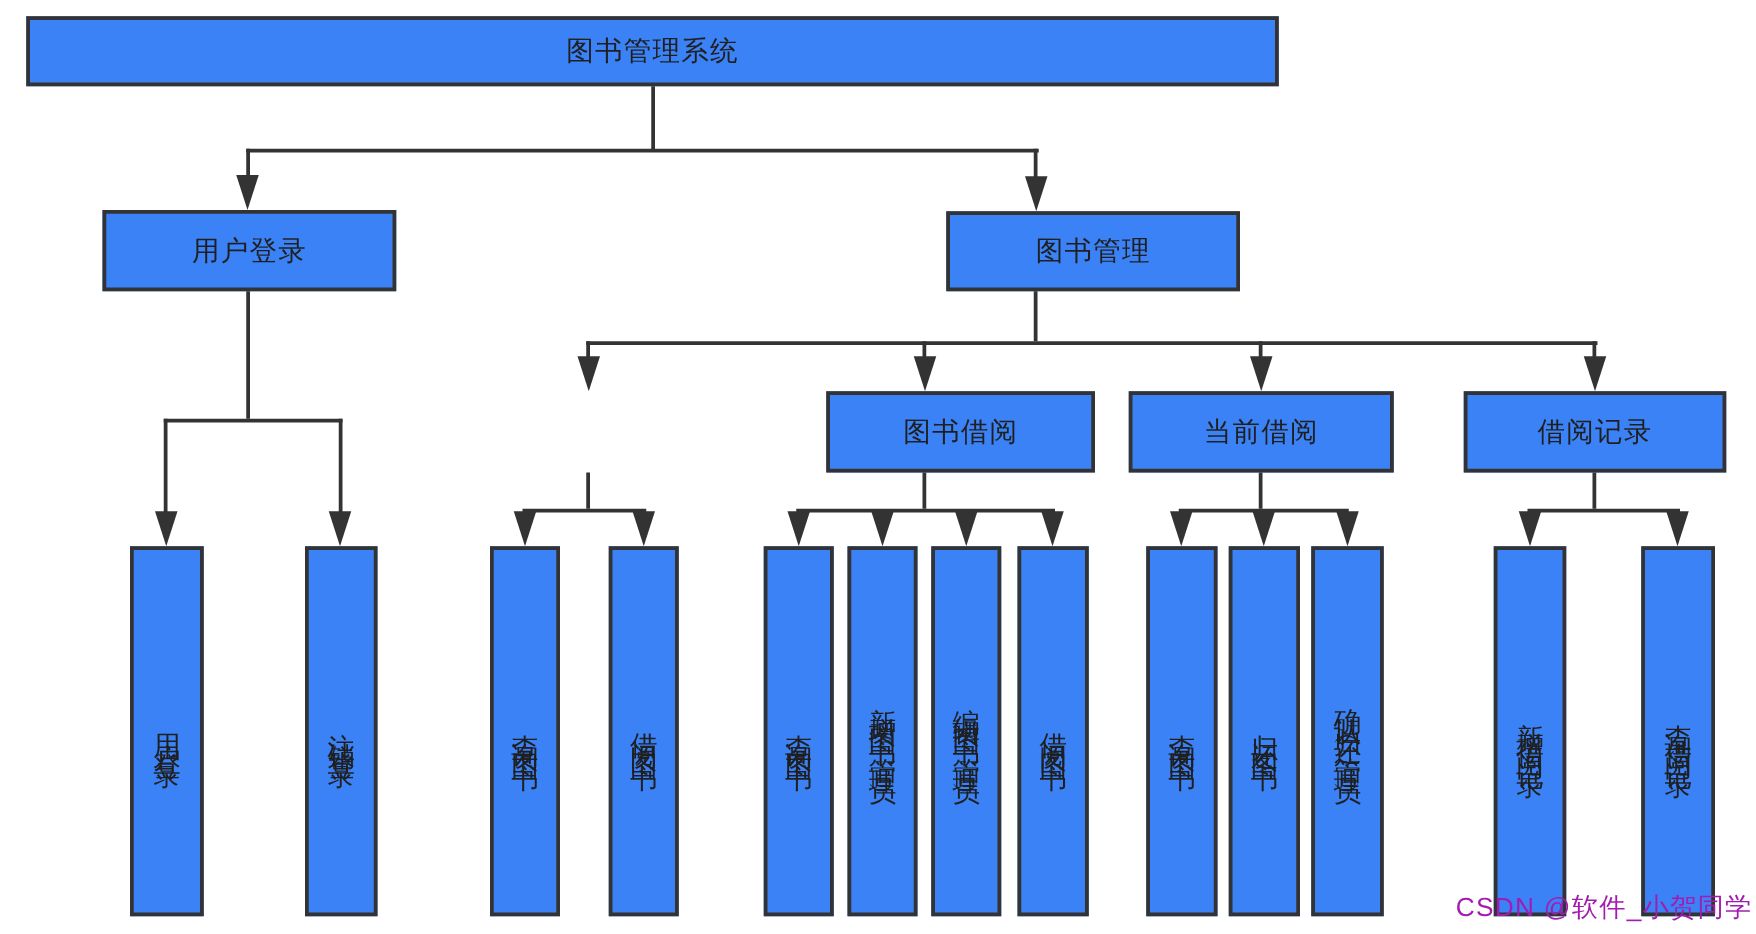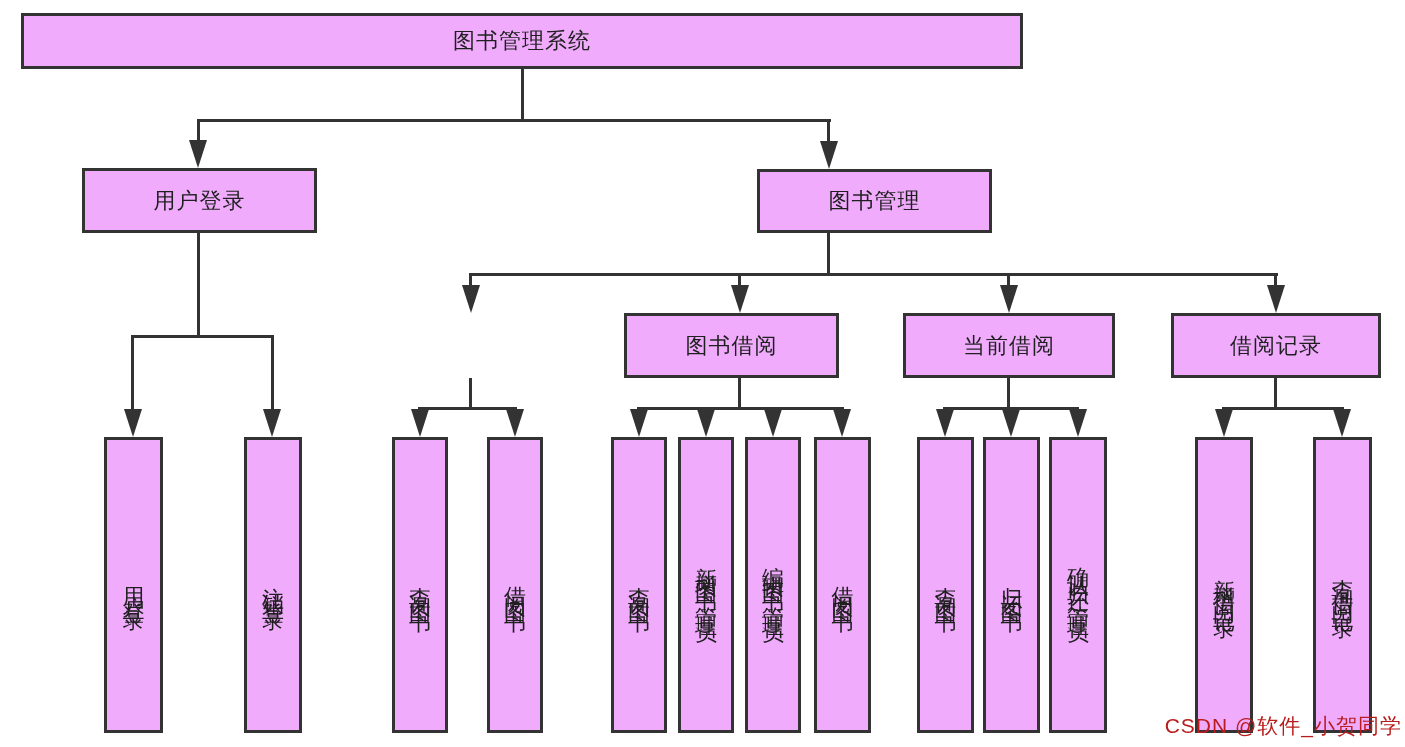--- a/index.html
+++ b/index.html
@@ -6,21 +6,21 @@
   .canvas {
     position: relative;
     width: 1405px;
     height: 747px;
     background: #ffffff;
     font-family: "Liberation Sans", "DejaVu Sans", sans-serif;
     overflow: hidden;
   }
   .box {
     position: absolute;
-    background: #f0abfc;
+    background: #3b82f6;
     border: 3px solid #333333;
     box-sizing: border-box;
     display: flex;
     align-items: center;
     justify-content: center;
     color: #1f1f1f;
   }
   .hbox { font-size: 22px; letter-spacing: 1px; white-space: nowrap; }
   .vbox span {
     writing-mode: vertical-rl;
@@ -37,31 +37,31 @@
     width: 0; height: 0;
     border-left: 9px solid transparent;
     border-right: 9px solid transparent;
     border-top: 28px solid #333333;
   }
   .watermark {
     position: absolute;
     top: 712px;
     right: 3px;
     font-size: 21px;
-    color: #b91c1c;
+    color: #a21caf;
     letter-spacing: 1px;
     white-space: nowrap;
   }
 
   
   .n-root          { left: 21px;   top: 13px;  width: 1002px; height: 56px; }
   .n-userlogin     { left: 82px;   top: 168px; width: 235px;  height: 65px; }
   .n-bookmgmt      { left: 712px;  top: 169px; width: 235px;  height: 64px; margin-left: 45px; }
   .n-newbook       { left: 363px;  top: 313px; width: 217px;  height: 65px; }
-  .n-bookborrow    { left: 624px;  top: 313px; width: 215px;  height: 65px; }
+  .n-bookborrow    { left: 661px;  top: 313px; width: 215px;  height: 65px; }
   .n-currentborrow { left: 903px;  top: 313px; width: 212px;  height: 65px; }
   .n-borrowrecord  { left: 1171px; top: 313px; width: 210px;  height: 65px; }
   .leaf            { top: 437px; height: 296px; }
   .n-a1 { left: 104px;  width: 59px; }
   .n-a2 { left: 244px;  width: 58px; }
   .n-b1 { left: 392px;  width: 56px; }
   .n-b2 { left: 487px;  width: 56px; }
   .n-c1 { left: 611px;  width: 56px; }
   .n-c2 { left: 678px;  width: 56px; }
   .n-c3 { left: 745px;  width: 56px; }

